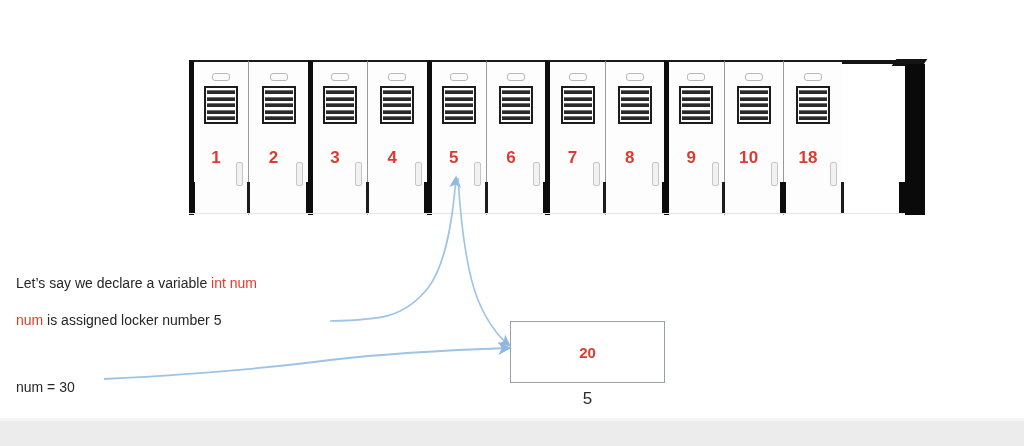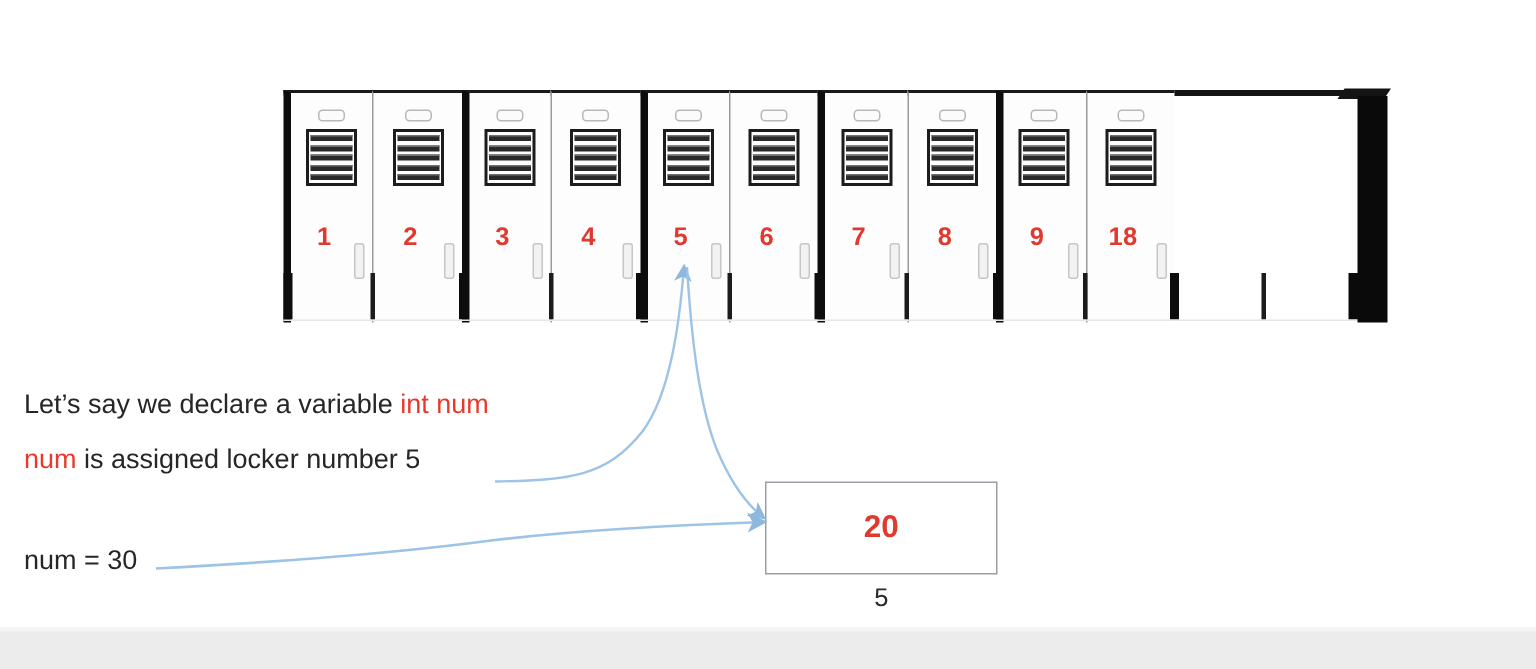--- a/index.html
+++ b/index.html
@@ -204,23 +204,24 @@
     width: 31px;
     height: 7px;
     background: #141414;
     transform: skewX(-34deg);
   }
 
   
   .line {
     position: absolute;
     font-family: "Liberation Sans", sans-serif;
-    font-size: 18px;
+    font-size: 14px;
     color: #262626;
     white-space: nowrap;
+    margin-top: 16px;
   }
   .line .red {
     color: #e8392c;
   }
   #line1 { left: 16px; top: 259px; }
   #line2 { left: 16px; top: 296px; }
   #line3 { left: 16px; top: 363px; }
 
   
   #memory-box {
@@ -233,21 +234,21 @@
     background: #ffffff;
     box-sizing: border-box;
   }
   #memory-value {
     position: absolute;
     left: 0; top: 0;
     width: 100%; height: 100%;
     display: flex;
     align-items: center;
     justify-content: center;
-    font-size: 21px;
+    font-size: 15px;
     font-weight: bold;
     color: #e03a30;
     font-family: "Liberation Sans", sans-serif;
   }
   #memory-label {
     position: absolute;
     left: 510px;
     top: 389px;
     width: 155px;
     text-align: center;
@@ -384,20 +385,32 @@
             <i></i>
             <i></i>
             <i></i>
             <i></i>
             <i></i>
           </span>
         <span class="locker-num">9</span>
         <span class="handle"></span>
       </div>
 
+      <div class="locker">
+        <span class="slot"></span>
+        <span class="vent">
+            <i></i>
+            <i></i>
+            <i></i>
+            <i></i>
+            <i></i>
+          </span>
+        <span class="locker-num">10</span>
+        <span class="handle"></span>
+      </div>
 
 
       <div class="locker">
         <span class="slot"></span>
         <span class="vent">
             <i></i>
             <i></i>
             <i></i>
             <i></i>
             <i></i>

